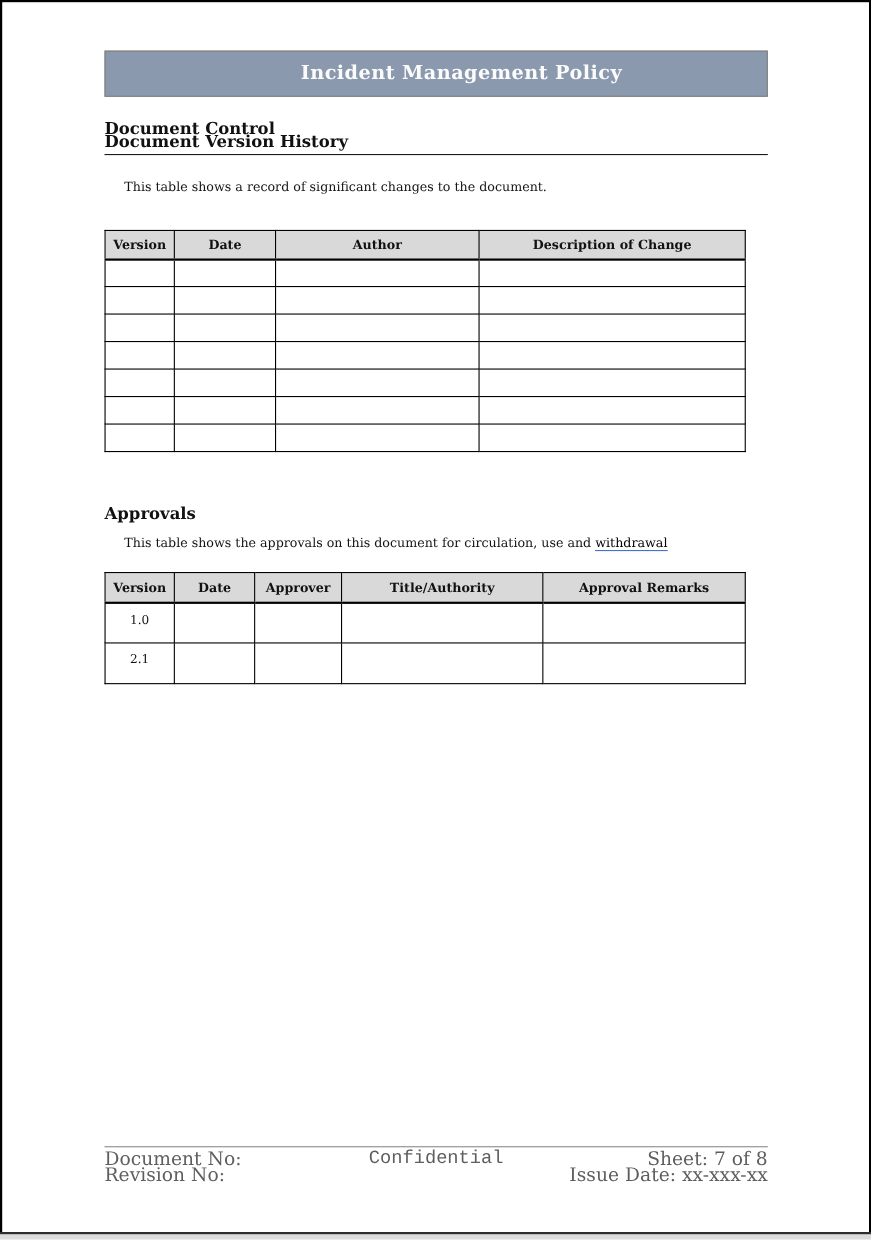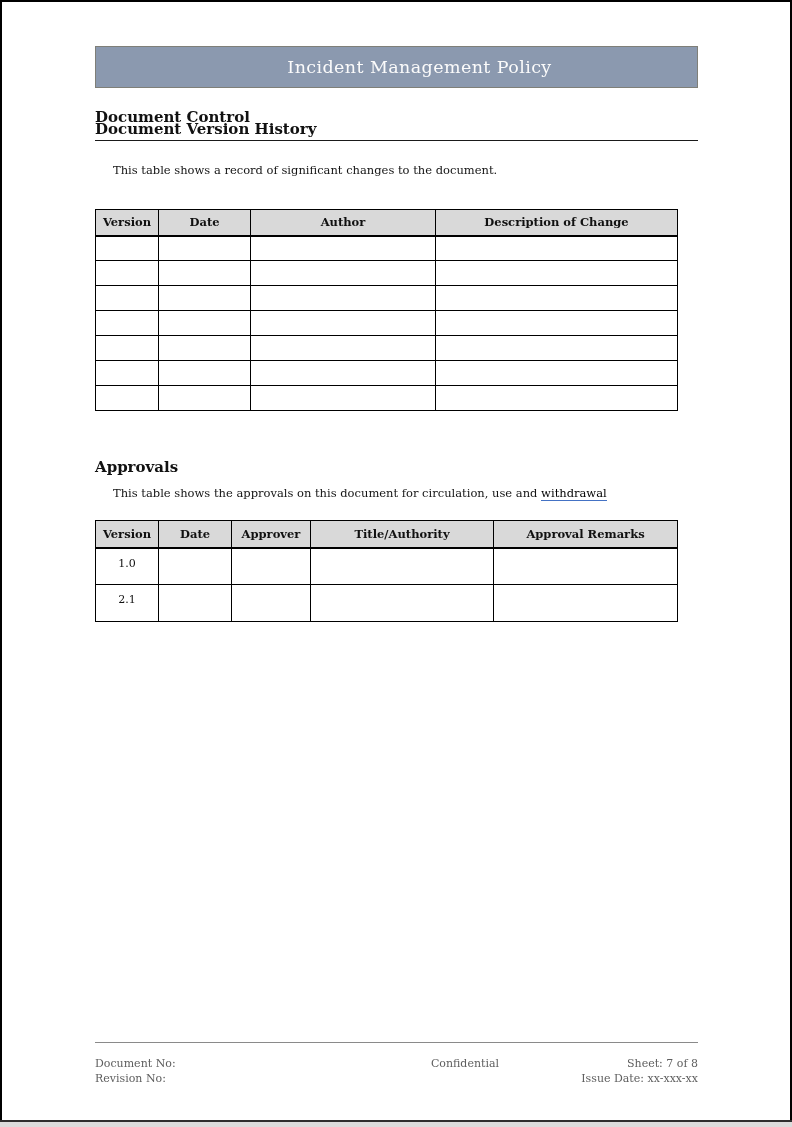--- a/index.html
+++ b/index.html
@@ -21,21 +21,21 @@
   .bottom-bar {
     position:absolute; left:0; bottom:0; width:792px; height:7px;
     background:#dcdcdc; border-top:2px solid #2e2e2e; z-index:7;
   }
   .banner {
     position:absolute; left:95px; top:46px; width:603px; height:42px;
     background:#8B99AF; border:1px solid #7f7f78;
     display:flex; align-items:center; justify-content:center;
   }
   .banner-title {
-    color:#fbfbfb; font-size:17.5px; font-weight:normal; letter-spacing:.4px;margin-left:46px;
+    color:#fbfbfb; font-size:17.5px; font-weight:bold; letter-spacing:.4px;margin-left:46px;
   }
   .doc-control {
     position:absolute; left:95px; top:108px; width:603px;
     font-size:15px; font-weight:bold; line-height:18px;
     padding-bottom:14px; border-bottom:1.4px solid #1a1a1a;
   }
   .sub-heading {
     position:absolute; left:95px;
     font-size:15px; font-weight:bold; line-height:18px;
   }
@@ -65,26 +65,26 @@
     border:1px solid #000; font-size:11px; text-align:center;
   }
   .tbl-vh { top:209px; }
   .tbl-vh th { height:26px; }
   .tbl-vh td { height:25px; }
   .tbl-ap { top:520px; }
   .tbl-ap th { height:27px; }
   .tbl-ap td { height:37px; vertical-align:top; padding-top:8px; }
   .footer {
     position:absolute; left:95px; top:1042px; width:603px;
-    border-top:1.3px solid #8a8a8a; padding-top:14px;
-    color:#5E5E5E; font-size:11px; line-height:14.5px;
+    border-top:1.3px solid #8a8a8a; padding-top:4px;
+    color:#5E5E5E; font-size:17px; line-height:14.5px;
     display:flex; z-index:2;
   }
   .footer-left  { width:33%; text-align:left; }
-  .footer-center{ width:34%; text-align:right; }
+  .footer-center{ width:34%; text-align:center;font-family:Liberation Mono, monospace; }
   .footer-right { width:33%; text-align:right; }
 </style>
 </head>
 <body>
 
 <div class="page-border"></div>
 
 <div class="banner">
   <span class="banner-title">Incident Management Policy</span>
 </div>

